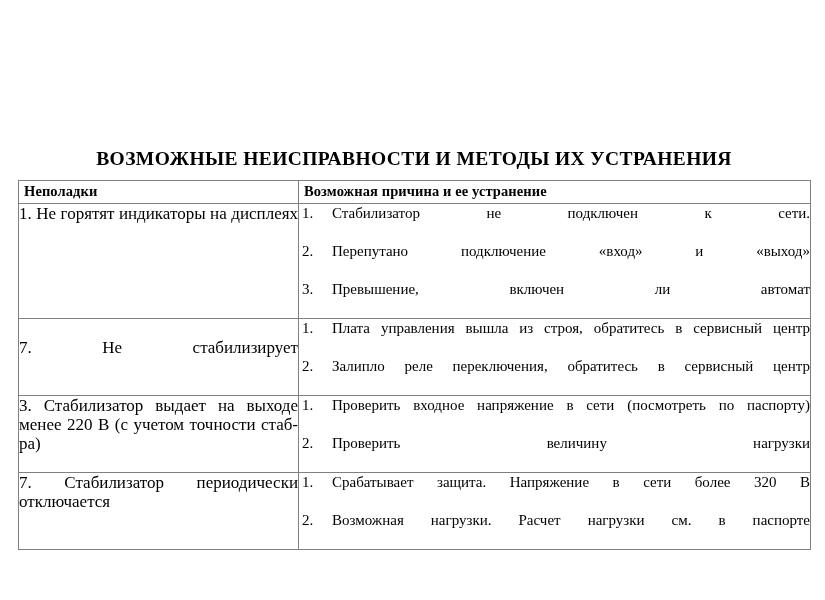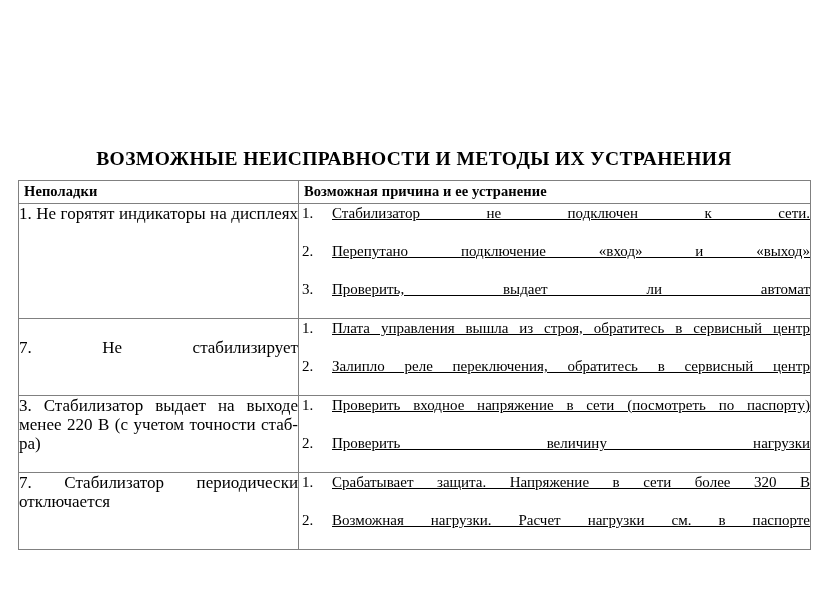--- a/index.html
+++ b/index.html
@@ -110,21 +110,20 @@
   }
   ol.cause-list > li > .num {
     position: absolute;
     left: 3px;
     top: 0;
     width: 26px;
     text-align: left;
   }
   ol.cause-list > li > .txt {
     display: block;
-    text-decoration: underline;
   }
   
   ol.cause-list > li > .txt::after {
     content: "";
     display: inline-block;
     width: 100%;
   }
   .cell-fault p::after {
     content: "";
     display: inline-block;
@@ -160,21 +159,21 @@
             <li>
               <span class="num">1.</span>
               <span class="txt">Стабилизатор не подключен к сети.</span>
             </li>
             <li>
               <span class="num">2.</span>
               <span class="txt">Перепутано подключение «вход» и «выход»</span>
             </li>
             <li>
               <span class="num">3.</span>
-              <span class="txt">Проверить, выдает ли автомат</span>
+              <span class="txt">Превышение, включен ли автомат</span>
             </li>
           </ol>
         </td>
       </tr>
 
       <tr>
         <td class="cell-fault v-center">
           <p>7. Не стабилизирует</p>
         </td>
         <td class="cell-cause">

